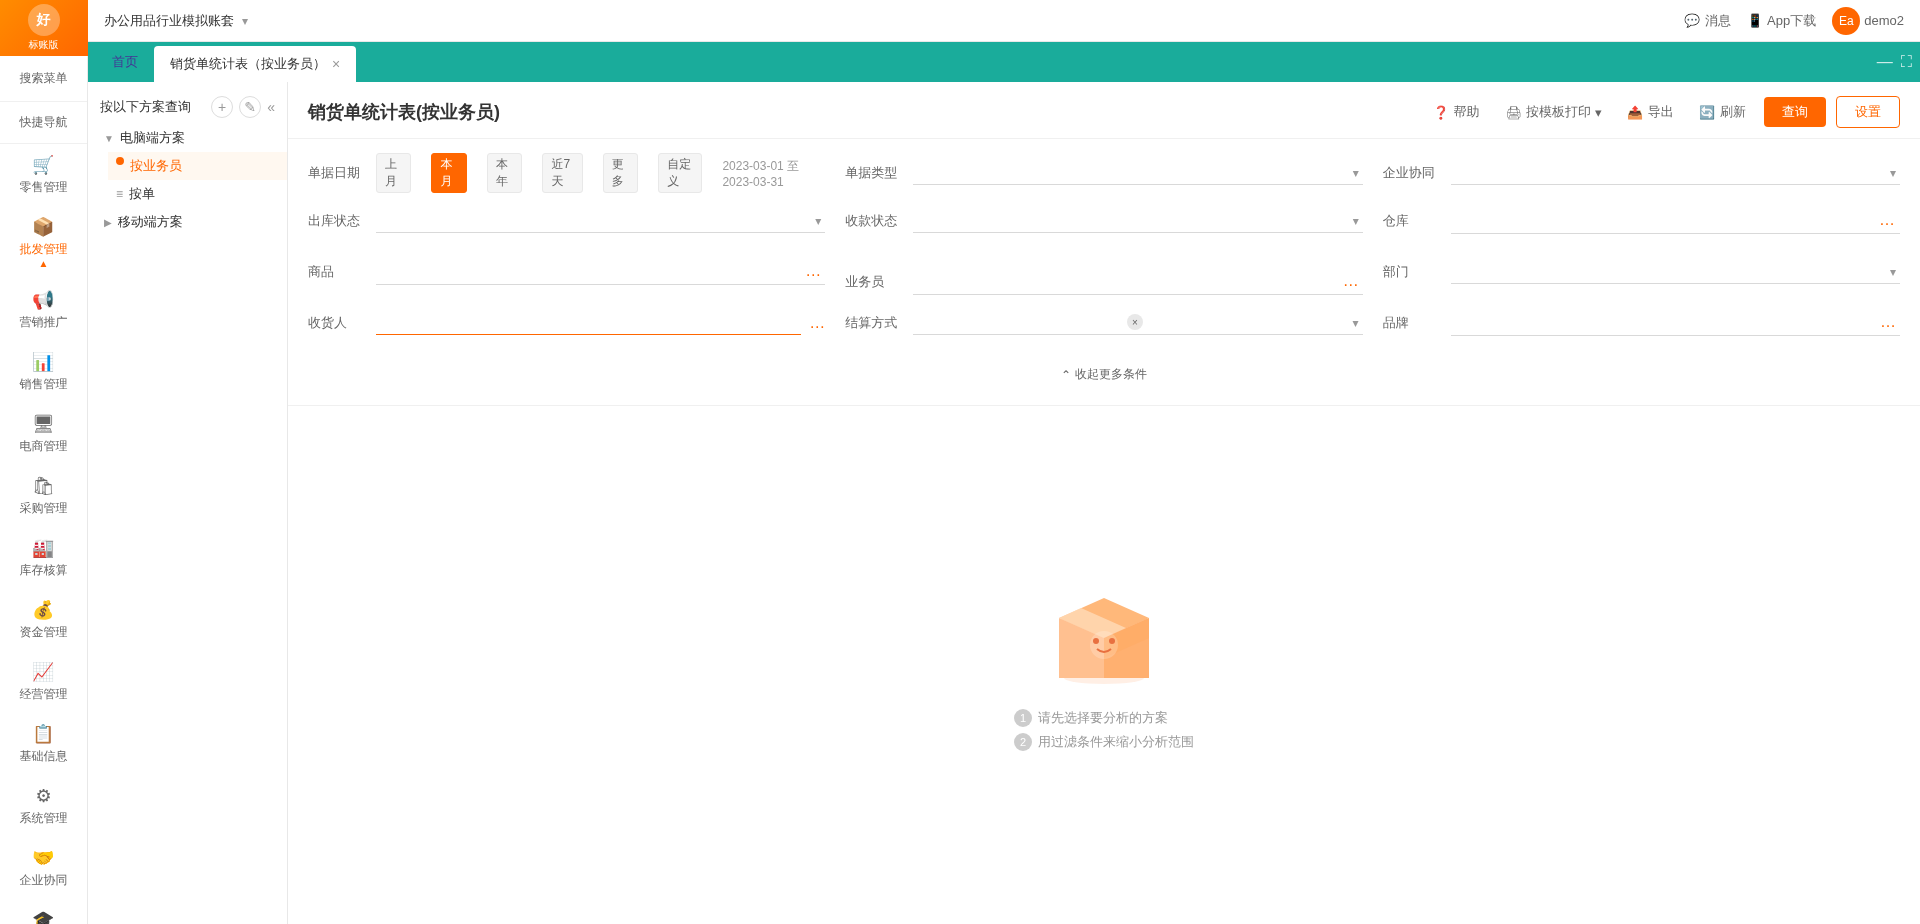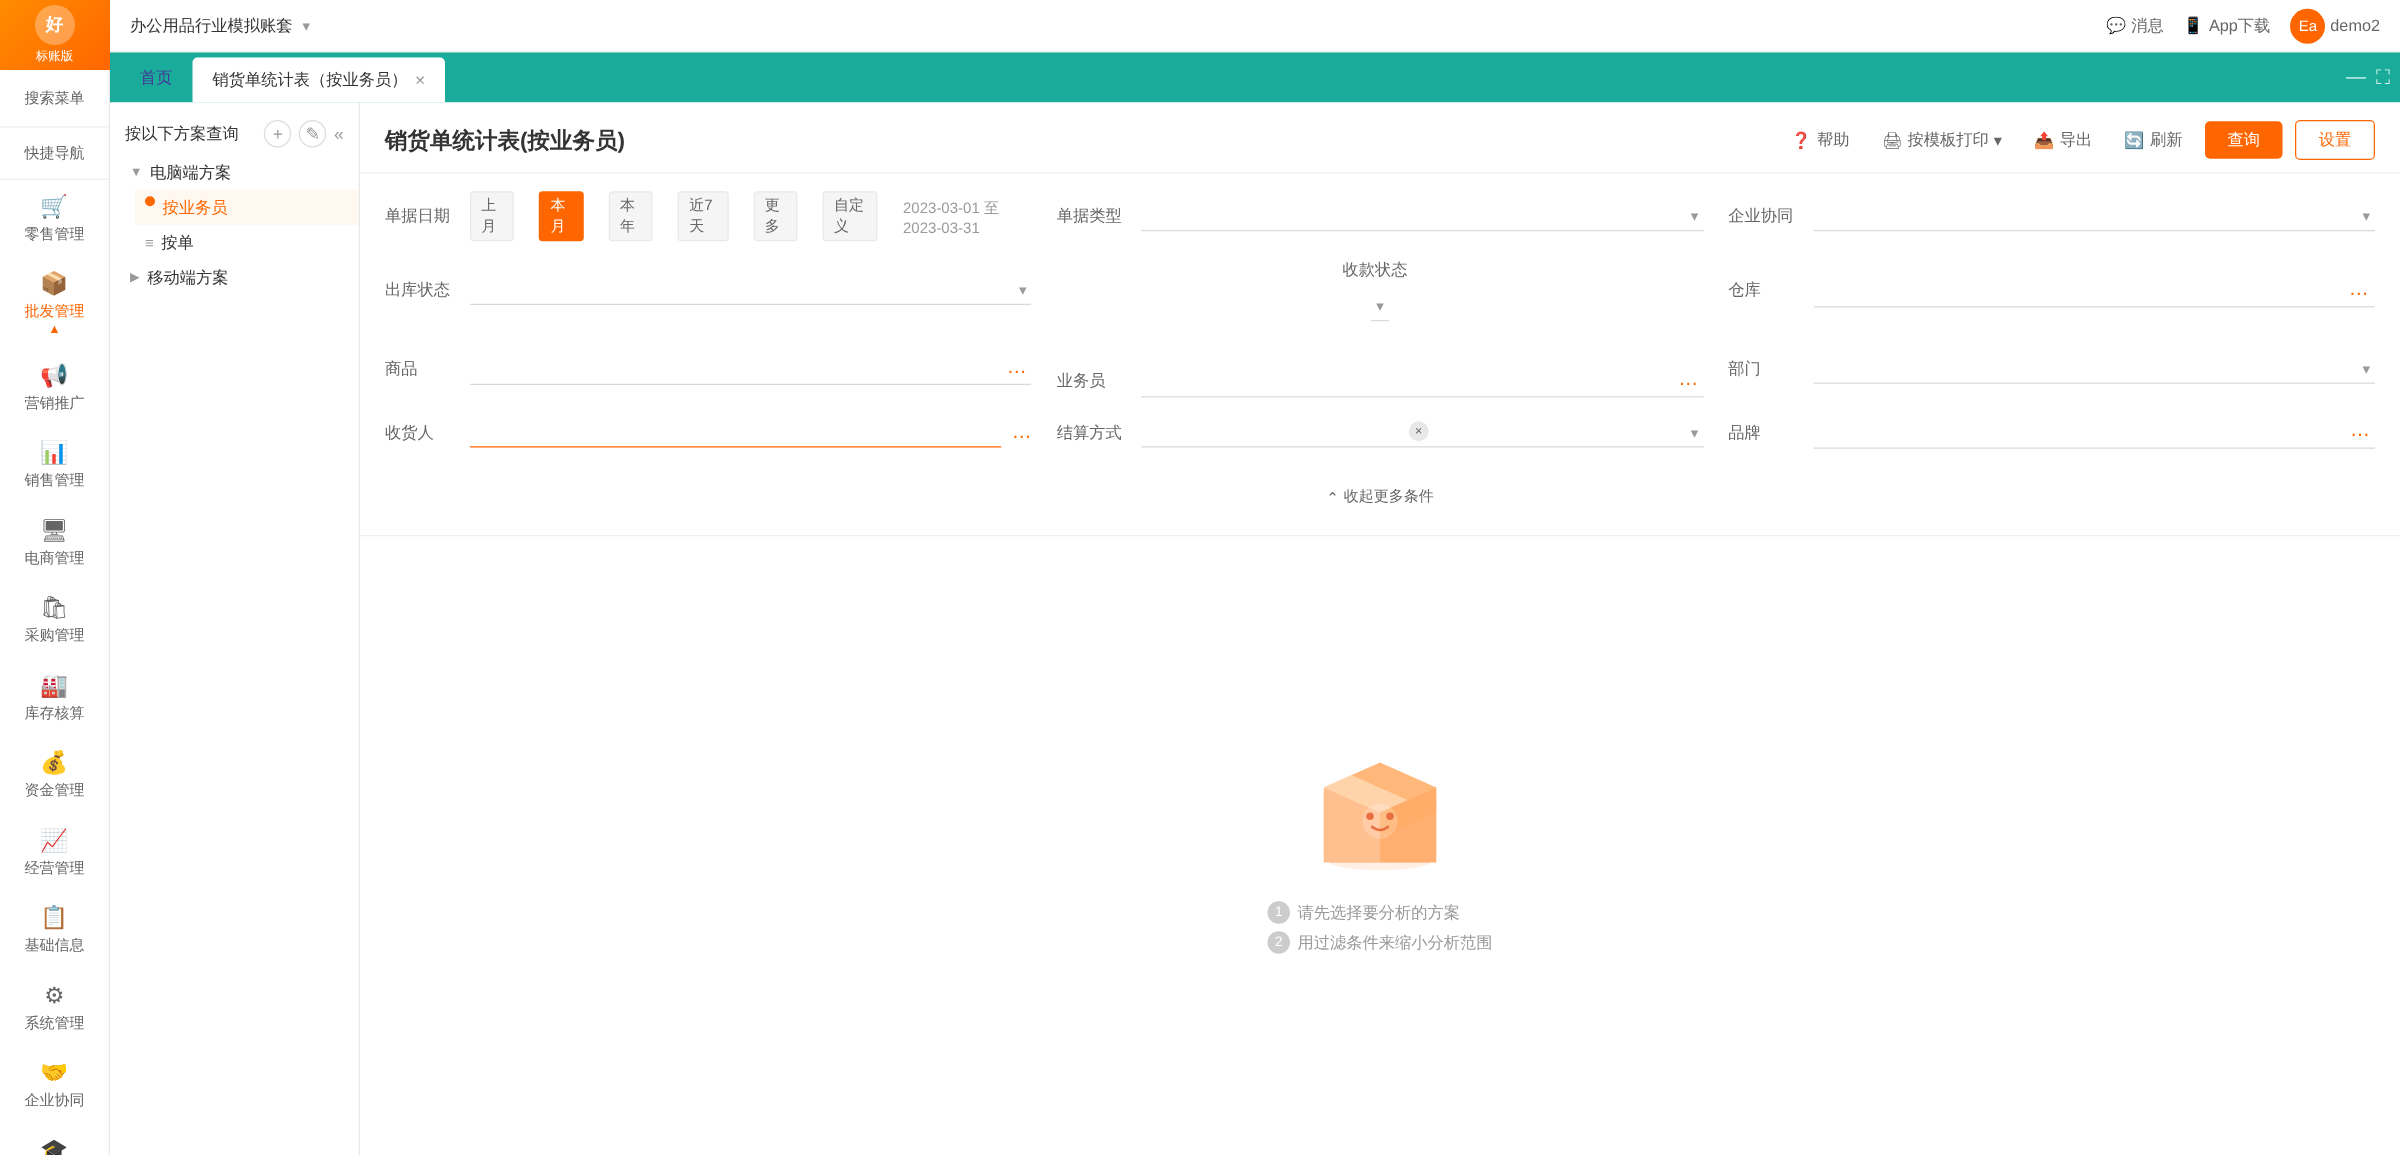--- a/index.html
+++ b/index.html
@@ -289,21 +289,21 @@
         </div>
 
         <div class="filter-row">
           <div class="filter-item">
             <span class="filter-label">出库状态</span>
             <div class="filter-select">
               <span></span>
               <span class="chevron-down"></span>
             </div>
           </div>
-          <div class="filter-item" style="margin-left:20px;flex-direction:column;">
+          <div class="filter-item" style="margin-left:20px;">
             <span class="filter-label">收款状态</span>
             <div class="filter-select">
               <span></span>
               <span class="chevron-down"></span>
             </div>
           </div>
           <div class="filter-item" style="margin-left:20px;">
             <span class="filter-label">仓库</span>
             <div class="filter-select">
               <span></span>

